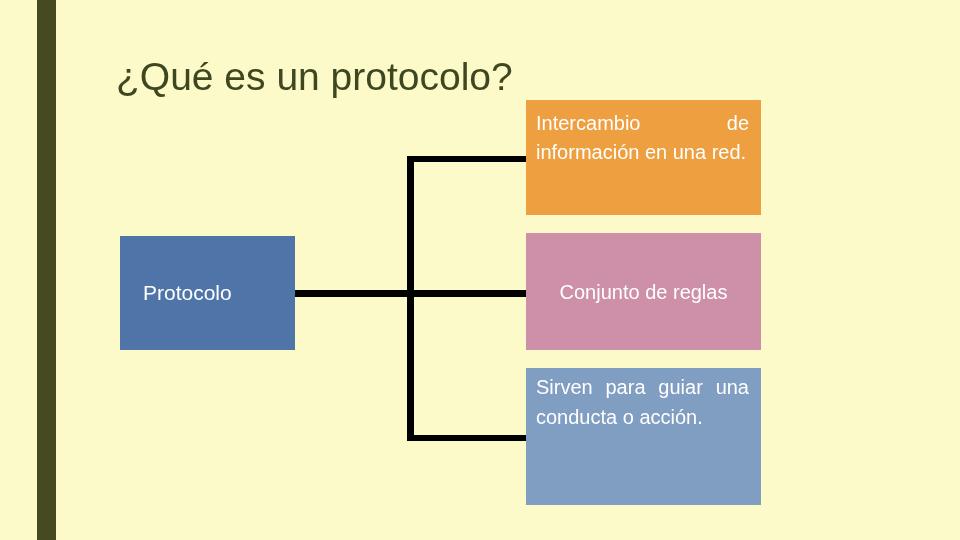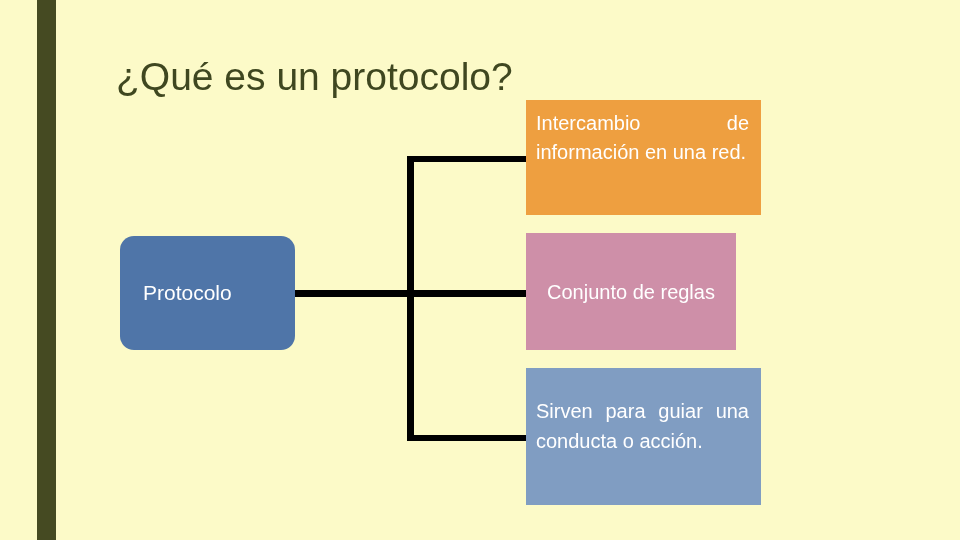--- a/index.html
+++ b/index.html
@@ -89,53 +89,52 @@
   #box-protocolo {
     left: 120px;
     top: 236px;
     width: 175px;
     height: 114px;
     background: #4F75A8;
     padding: 0 0 0 23px;
     font-size: 21px;
     line-height: 26px;
     text-align: left;
-    border-radius: 14px;
   }
   #box-intercambio {
     left: 526px;
     top: 100px;
     width: 235px;
     height: 115px;
     background: #EE9F40;
     padding: 9px 12px 12px 10px;
     font-size: 20px;
     line-height: 29px;
     text-align: justify;
     text-align-last: left;
     justify-content: flex-start;
   }
   #box-conjunto {
     left: 526px;
     top: 233px;
-    width: 210px;
+    width: 235px;
     height: 117px;
     background: #CE8FA8;
     padding: 0 10px;
     font-size: 20px;
     line-height: 30px;
     text-align: center;
   }
   #box-sirven {
     left: 526px;
     top: 368px;
     width: 235px;
     height: 137px;
     background: #809DC2;
-    padding: 28px 12px 0 10px;
+    padding: 4px 12px 0 10px;
     font-size: 20px;
     line-height: 30px;
     text-align: justify;
     text-align-last: left;
     justify-content: flex-start;
   }
 </style>
 </head>
 <body>
 

